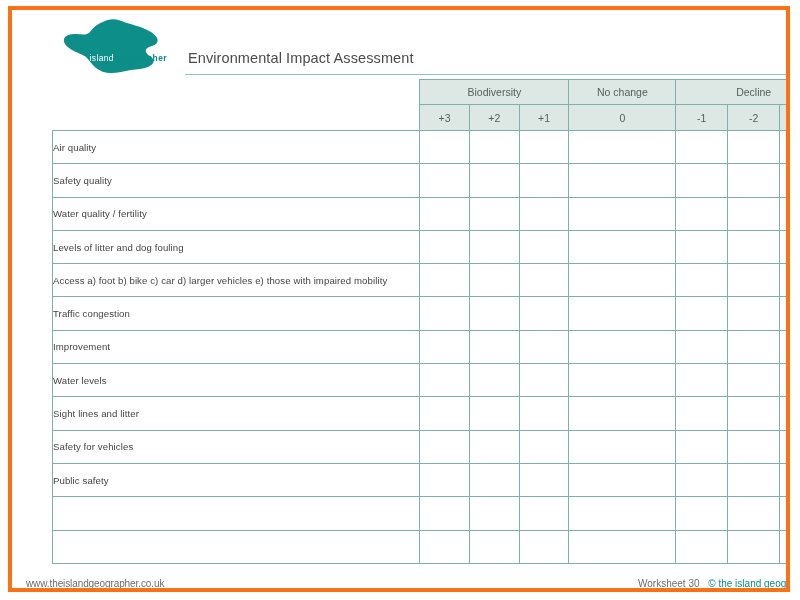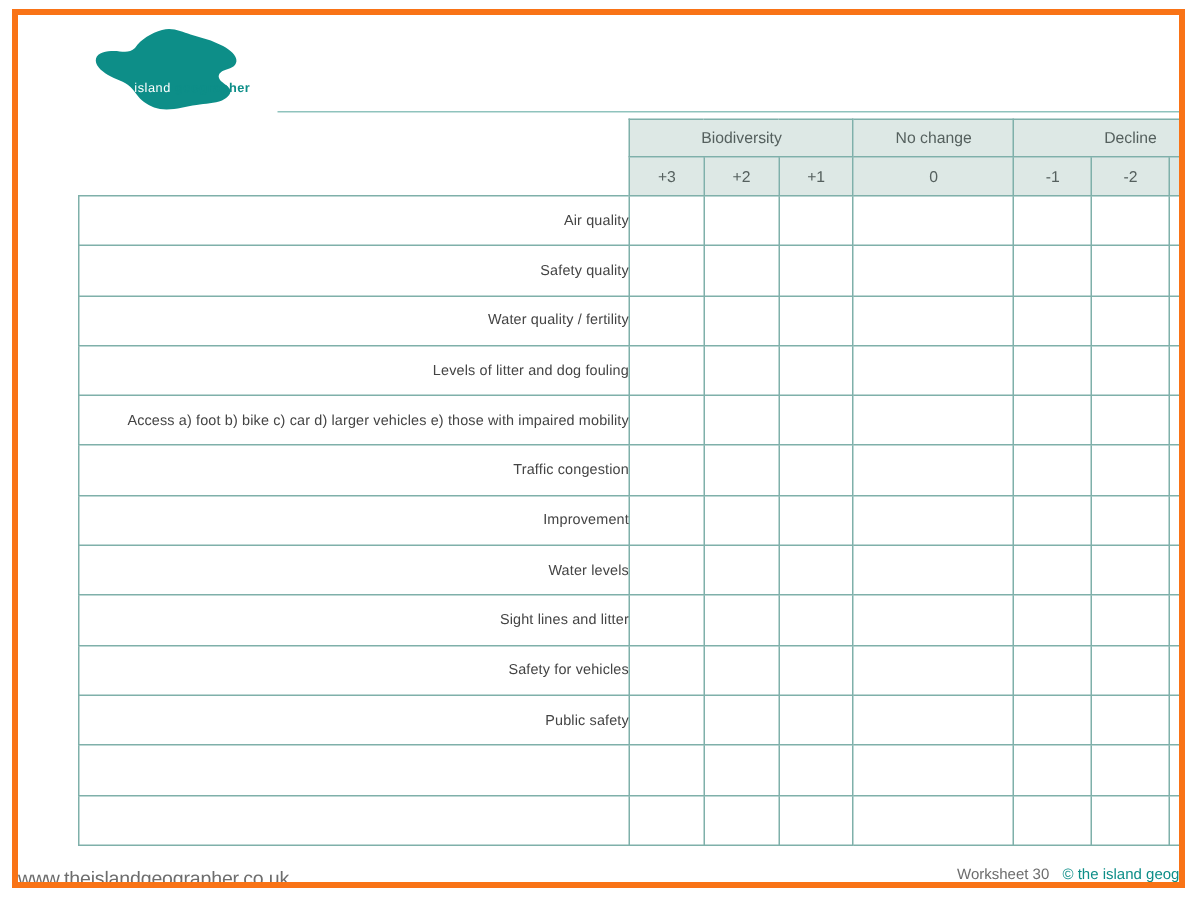--- a/index.html
+++ b/index.html
@@ -104,29 +104,28 @@
 
   
   tr.data-row > td { height: 32.3px; }
   td.label-cell {
     padding-left: 13px;
     font-size: 9.6px;
     color: #444444;
     vertical-align: middle;
     letter-spacing: 0.1px;
     white-space: nowrap;
-    text-align: right;
   }
   td.score-cell { background: #ffffff; }
 
   
   #footer-url {
     position: absolute;
-    left: 0; top: 568px;
-    font-size: 13px;
+    left: 14px; top: 568px;
+    font-size: 10px;
     color: #6d6d6d;
     letter-spacing: -0.1px;
     white-space: nowrap;
   }
   #footer-right {
     position: absolute;
     left: 626px; top: 568px;
     font-size: 10px;
     white-space: nowrap;
   }
@@ -148,20 +147,21 @@
           C83,55 77,55 71,56 C64,57 58,59 51,59 C45,59 40,57 36,54
           C32,51 30,47 27,44 C23,40 17,39 12,36 C7,33 3,29 4,25
           C5,21 11,20 16,20 C21,20 26,22 30,18 Z"></path>
       </svg>
     </div>
     <div id="logo-wordmark">
       <span class="w-the">the island</span>
       <span class="w-geo">geographer</span>
     </div>
 
+    <div id="page-title">Environmental Impact Assessment</div>
     <div id="title-rule"></div>
   </div>
 
   <div id="grid">
     <table class="sheet">
       <colgroup>
         <col class="c-label">
           <col class="c-s3">
           <col class="c-s2">
           <col class="c-s1">

